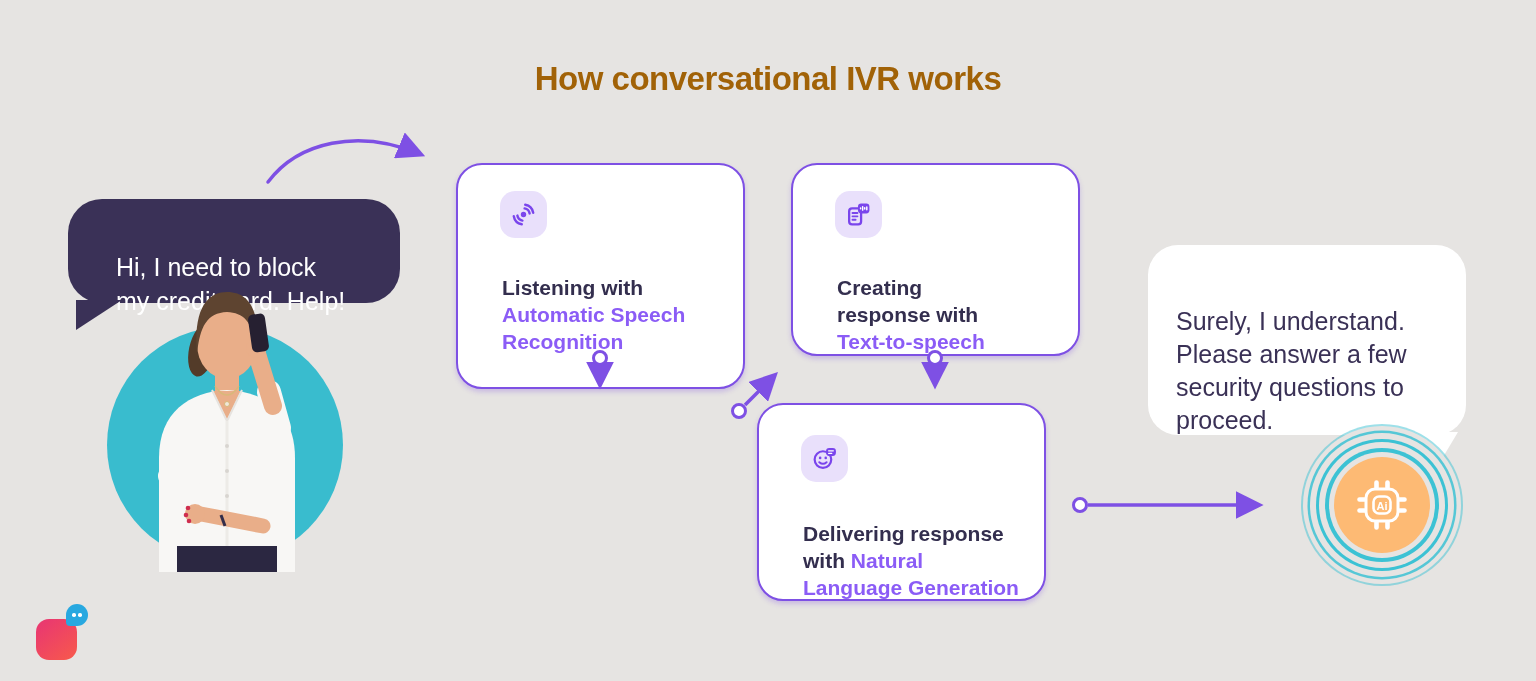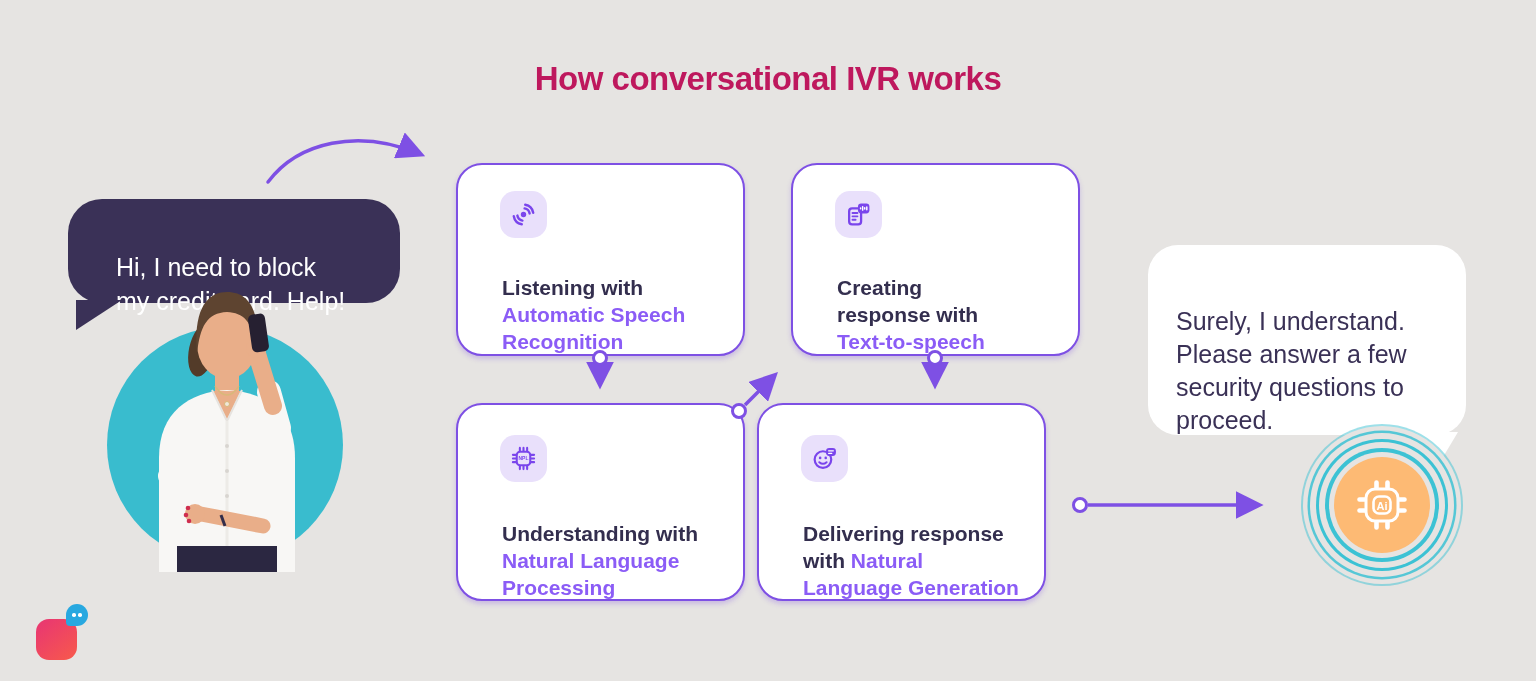--- a/index.html
+++ b/index.html
@@ -4,21 +4,21 @@
 <style>
   * { margin:0; padding:0; box-sizing:border-box; }
   html,body { width:1536px; height:681px; }
   body { font-family:"Liberation Sans", sans-serif; background:#e6e4e2; overflow:hidden; }
 
   .canvas { position:relative; width:1536px; height:681px; background:#e6e4e2; }
 
   .title {
     position:absolute; left:0; right:0; top:60px;
     text-align:center; font-size:33px; font-weight:700;
-    color:#be185d; letter-spacing:-0.5px;
+    color:#a16207; letter-spacing:-0.5px;
   }
 
   
   .caller-bubble {
     position:absolute; left:68px; top:199px; width:332px; height:104px;
     background:#3a3157; border-radius:34px;
     color:#ffffff; font-size:25px; line-height:34px; font-weight:500;
     padding:17px 26px 0 48px; white-space:pre-line;
   }
   .caller-bubble .tail {
@@ -42,21 +42,21 @@
     border-radius:50%; background:#39bcce;
   }
   .person-svg { position:absolute; left:103px; top:288px; }
 
   
   .card {
     position:absolute; width:289px; background:#ffffff;
     border:2px solid #7e50e4; border-radius:26px;
     box-shadow:0 3px 5px rgba(126,80,228,0.28);
   }
-  .card-1 { left:456px; top:163px; height:193px; }
+  .card-1 { left:456px; top:163px; height:226px; }
   .card-2 { left:791px; top:163px; height:193px;padding-left:38px; }
   .card-3 { left:456px; top:403px; height:198px; }
   .card-4 { left:757px; top:403px; height:198px; }
   .icon-box {
     position:absolute; left:42px; top:26px; width:47px; height:47px;
     background:#e9e0fb; border-radius:15px;
     display:flex; align-items:center; justify-content:center;
   }
   .card-3 .icon-box, .card-4 .icon-box { top:30px; }
   .card-text {
@@ -172,34 +172,20 @@
         <path d="M15 6.8 v0.6 M17 5.4 v3.4 M19 6.4 v1.4 M21 5.8 v2.6" stroke="#ffffff" stroke-width="1.4" stroke-linecap="round"></path>
       </svg>
     </div>
     <div class="card-text">
       <span>Creating
 response with
 </span><span class="hl">Text-to-speech</span>
     </div>
   </div>
 
-  <div class="card card-3">
-    <div class="icon-box">
-      <svg width="27" height="27" viewBox="0 0 26 26" fill="none">
-        <rect x="6.5" y="6.5" width="13" height="13" rx="3.2" stroke="#7a45ec" stroke-width="2"></rect>
-        <path d="M9.5 2.8 v3 M13 2.8 v3 M16.5 2.8 v3 M9.5 20.2 v3 M13 20.2 v3 M16.5 20.2 v3
-                 M2.8 9.5 h3 M2.8 13 h3 M2.8 16.5 h3 M20.2 9.5 h3 M20.2 13 h3 M20.2 16.5 h3" stroke="#7a45ec" stroke-width="2" stroke-linecap="round"></path>
-        <text x="13" y="14.8" text-anchor="middle" font-size="4.8" font-weight="bold" font-family="Liberation Sans, sans-serif" fill="#7a45ec">NPL</text>
-      </svg>
-    </div>
-    <div class="card-text">
-      <span>Understanding with
-</span><span class="hl">Natural Language Processing</span>
-    </div>
-  </div>
 
   <div class="card card-4">
     <div class="icon-box">
       <svg width="27" height="27" viewBox="0 0 26 26" fill="none">
         <circle cx="11.5" cy="14" r="8" stroke="#7a45ec" stroke-width="2.1"></circle>
         <circle cx="8.8" cy="12.4" r="1.25" fill="#7a45ec"></circle>
         <circle cx="14.2" cy="12.4" r="1.25" fill="#7a45ec"></circle>
         <path d="M8 16.6 Q11.5 19.6 15 16.6" stroke="#7a45ec" stroke-width="2" stroke-linecap="round"></path>
         <rect x="14.5" y="3" width="9.5" height="7.5" rx="3" fill="#7a45ec"></rect>
         <path d="M17 5.6 h4.5 M17 8 h3" stroke="#ffffff" stroke-width="1.3" stroke-linecap="round"></path>

